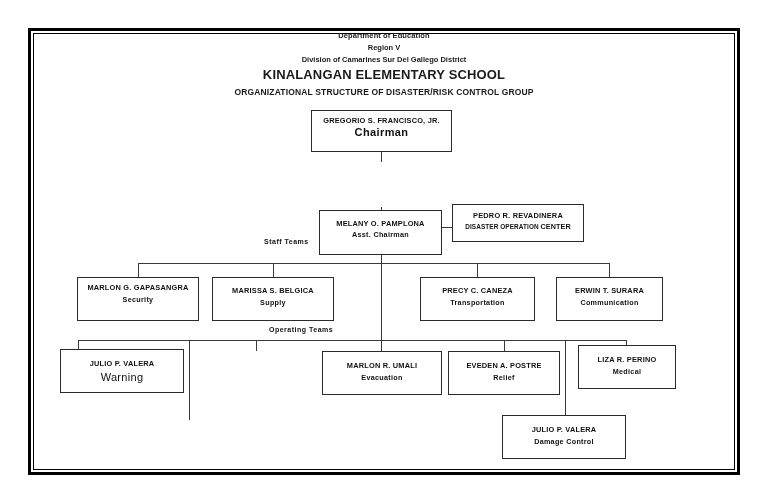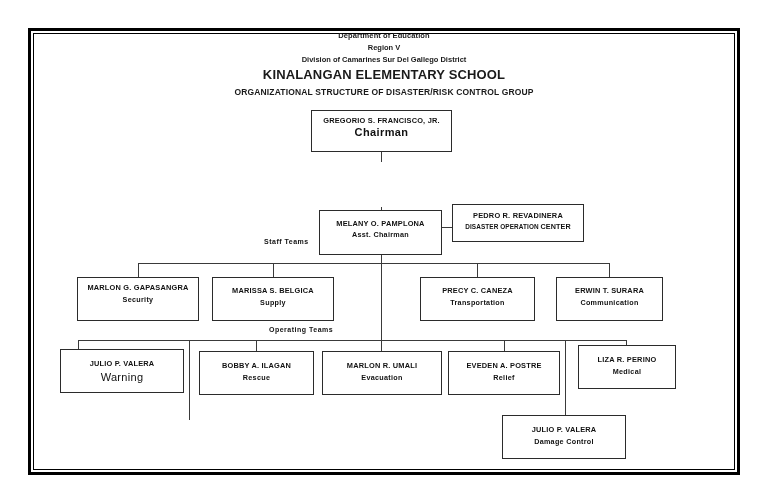--- a/index.html
+++ b/index.html
@@ -212,24 +212,20 @@
   <div class="box staff" id="box-comms">
     <span class="nm">ERWIN T. SURARA</span>
     <span class="rl">Communication</span>
   </div>
 
   <div class="box oper" id="box-warning">
     <span class="nm">JULIO P. VALERA</span>
     <span class="rl">Warning</span>
   </div>
 
-  <div class="box oper" id="box-rescue">
-    <span class="nm">BOBBY A. ILAGAN</span>
-    <span class="rl">Rescue</span>
-  </div>
 
   <div class="box oper" id="box-evac">
     <span class="nm">MARLON R. UMALI</span>
     <span class="rl">Evacuation</span>
   </div>
 
   <div class="box oper" id="box-relief">
     <span class="nm">EVEDEN A. POSTRE</span>
     <span class="rl">Relief</span>
   </div>

